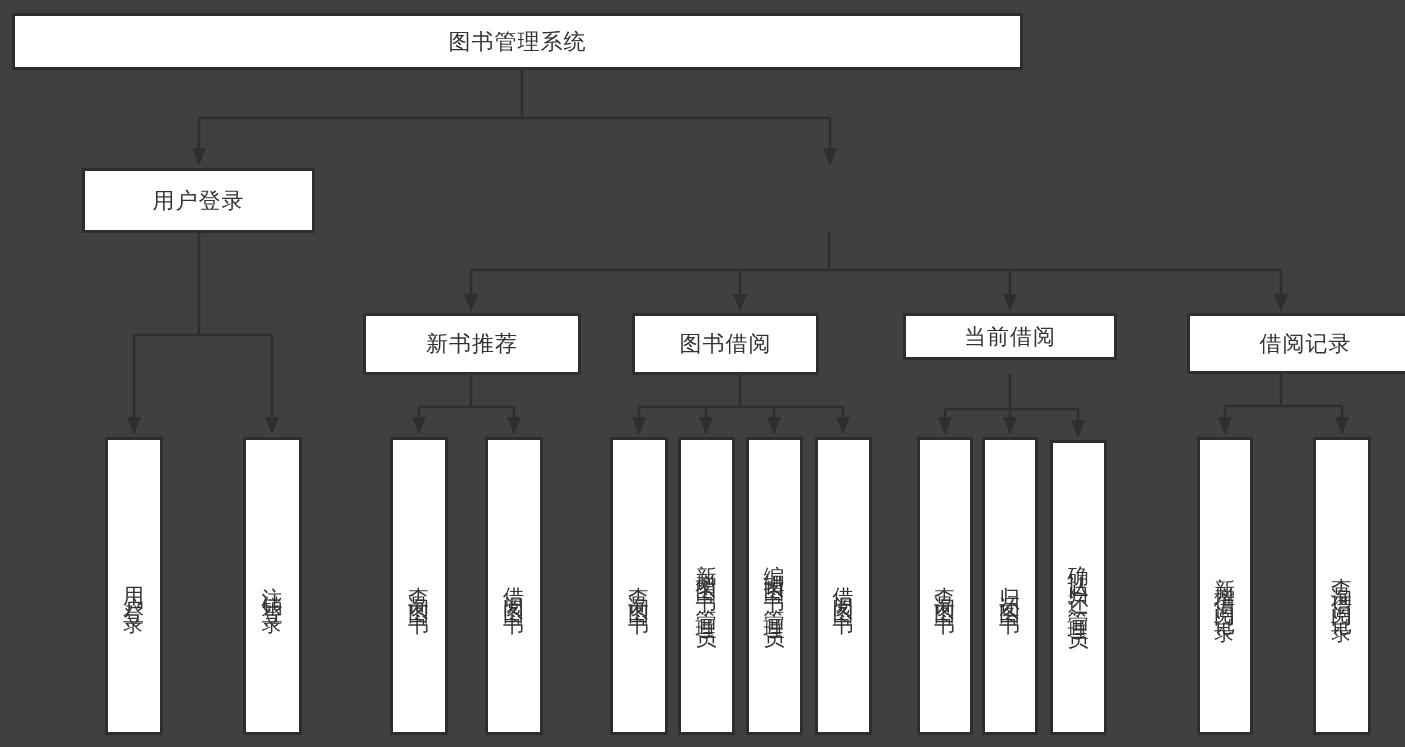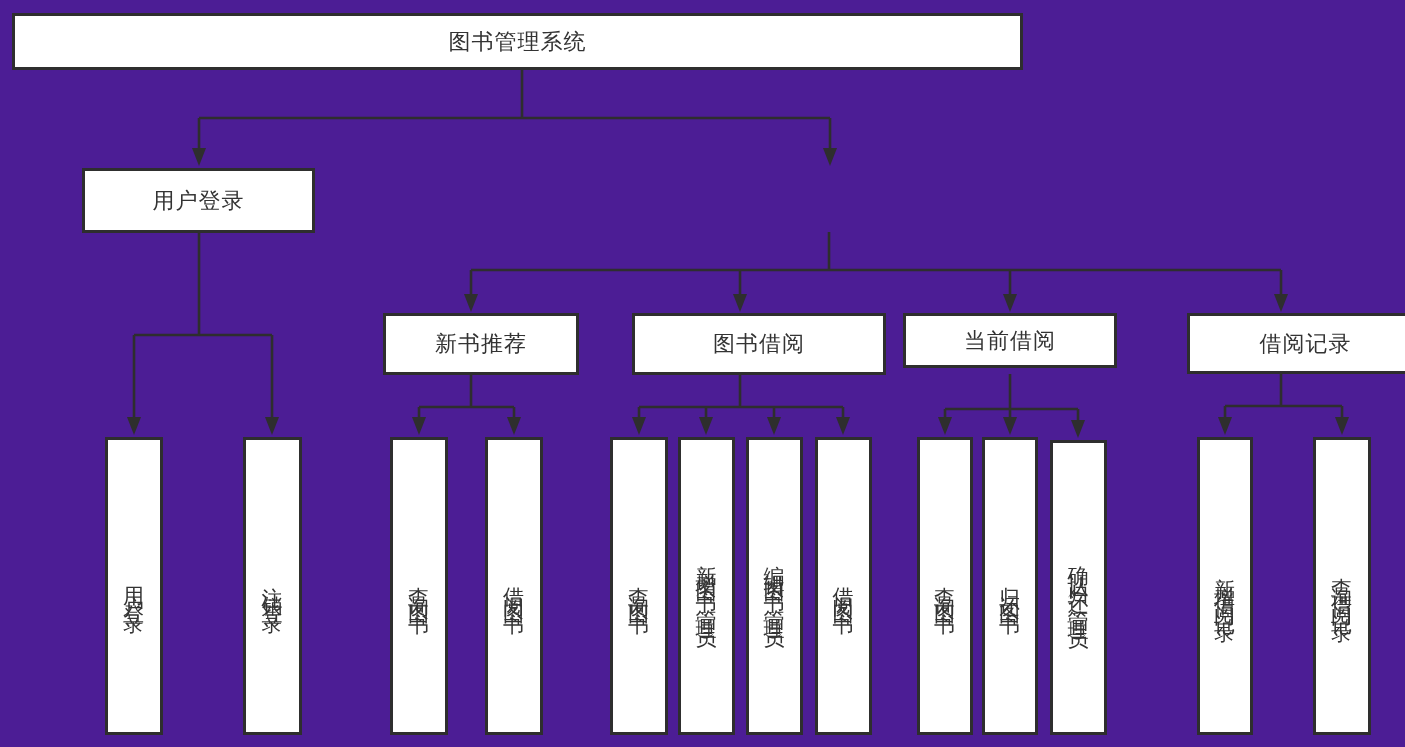--- a/index.html
+++ b/index.html
@@ -1,19 +1,19 @@
 <!DOCTYPE html>
 <html><head>
 <meta charset="utf-8">
 <style>
   html,body{margin:0;padding:0;background:#ffffff;}
   #stage{
     position:relative;
     width:1405px;height:747px;
-    background:#4c1d95;
+    background:#404040;
     font-family:"Liberation Sans", sans-serif;
     overflow:hidden;
   }
   #connectors{position:absolute;left:0;top:0;width:1405px;height:747px;}
   .node{
     position:absolute;
     border:3px solid #2e2e2e;
     background:#ffffff;
     box-sizing:border-box;
     display:flex;align-items:center;justify-content:center;
@@ -85,27 +85,27 @@
   </svg>
 
   <div class="node h" style="left:12px;top:13px;width:1011px;height:57px">
     <span>图书管理系统</span>
   </div>
 
   <div class="node h" style="left:82px;top:168px;width:233px;height:65px">
     <span>用户登录</span>
   </div>
 
-  <div class="node h" style="left:383px;top:313px;width:196px;height:62px">
+  <div class="node h" style="left:363px;top:313px;width:218px;height:62px">
     <span>新书推荐</span>
   </div>
-  <div class="node h" style="left:632px;top:313px;width:254px;height:62px">
+  <div class="node h" style="left:632px;top:313px;width:187px;height:62px">
     <span>图书借阅</span>
   </div>
-  <div class="node h" style="left:903px;top:313px;width:214px;height:55px">
+  <div class="node h" style="left:903px;top:313px;width:214px;height:47px">
     <span>当前借阅</span>
   </div>
   <div class="node h" style="left:1187px;top:313px;width:237px;height:61px">
     <span>借阅记录</span>
   </div>
 
   <div class="node v" style="left:105px;top:437px;width:58px;height:298px">
     <span>用户登录</span>
   </div>
   <div class="node v" style="left:243px;top:437px;width:59px;height:298px">

